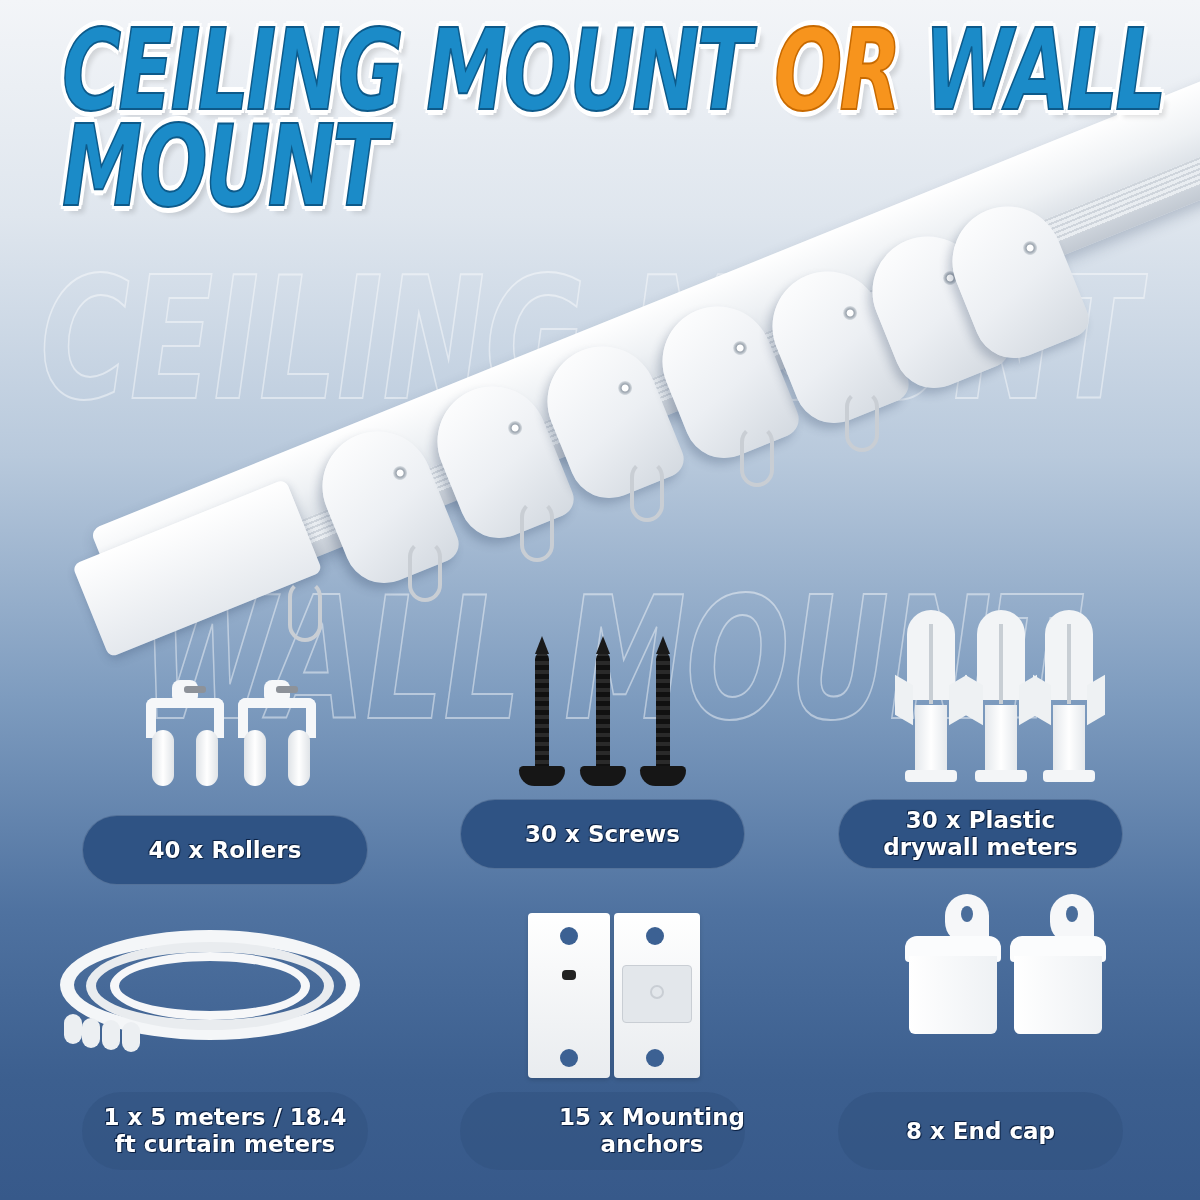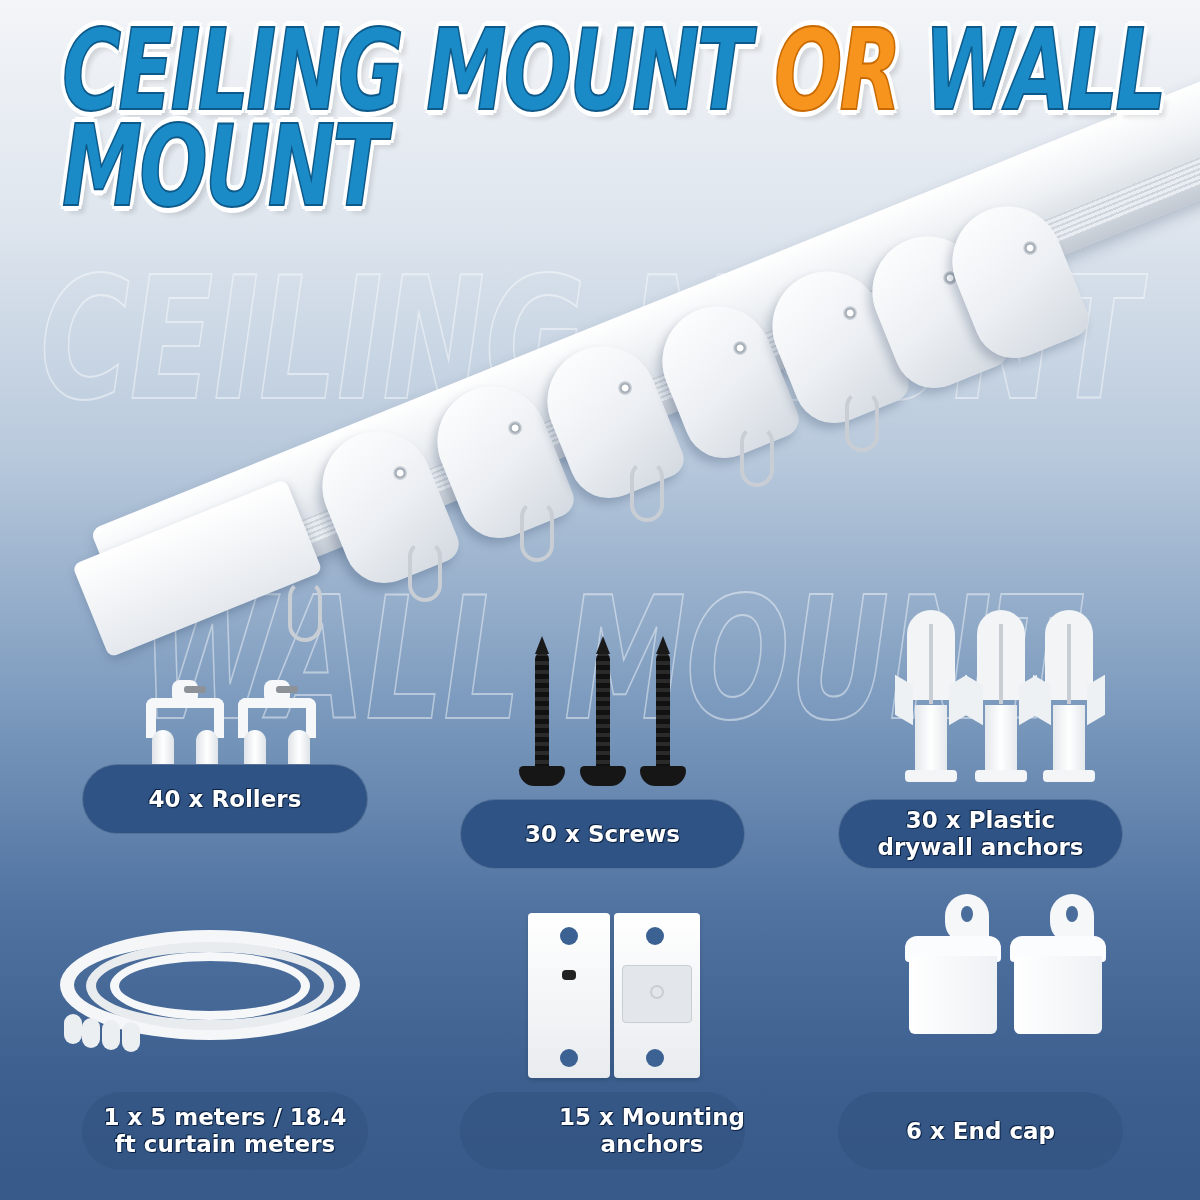--- a/index.html
+++ b/index.html
@@ -202,28 +202,28 @@
   <div class="anchor" style="left:144px;top:0;">
     <div class="head"></div>
       <div class="wing" style="left:-6px;transform:skewY(30deg);"></div>
       <div class="wing" style="left:48px;transform:skewY(-30deg);"></div>
       <div class="body"></div>
       <div class="foot"></div>
       <div class="slit"></div>
   </div>
 </div>
 
-<div class="pill" style="left:82px;top:764px;width:286px;">
+<div class="pill" style="left:82px;top:815px;width:286px;">
   <span>40 x Rollers</span>
 </div>
 <div class="pill" style="left:460px;top:799px;width:285px;">
   <span>30 x Screws</span>
 </div>
 <div class="pill" style="left:838px;top:799px;width:285px;">
-  <span><span>30 x Plastic</span><br><span>drywall anchors</span></span>
+  <span><span>30 x Plastic</span><br><span>drywall meters</span></span>
 </div>
 
 <div class="item" style="left:60px;top:920px;width:300px;height:130px;">
   <div class="coil" style="left:0;top:10px;width:300px;height:110px;border-width:14px;"></div>
   <div class="coil" style="left:26px;top:22px;width:248px;height:88px;border-width:10px;border-color:#e9ecef;"></div>
   <div class="coil" style="left:50px;top:32px;width:200px;height:68px;border-width:9px;border-color:#f6f7f9;"></div>
   <div style="position:absolute;left:0;top:90px;width:110px;height:40px;">
     <div style="position:absolute;left:4px;top:4px;width:18px;height:30px;background:#eceff2;border-radius:9px;"></div>
     <div style="position:absolute;left:22px;top:8px;width:18px;height:30px;background:#eceff2;border-radius:9px;"></div>
     <div style="position:absolute;left:42px;top:10px;width:18px;height:30px;background:#eceff2;border-radius:9px;"></div>
@@ -260,14 +260,14 @@
   </div>
 </div>
 
 <div class="pill faint" style="left:82px;top:1092px;width:286px;height:78px;border-radius:39px;">
   <span><span>1 x 5 meters / 18.4</span><br><span>ft curtain meters</span></span>
 </div>
 <div class="pill faint" style="left:460px;top:1092px;width:285px;height:78px;border-radius:39px;justify-content:flex-end;">
   <span><span>15 x Mounting</span><br><span>anchors</span></span>
 </div>
 <div class="pill faint" style="left:838px;top:1092px;width:285px;height:78px;border-radius:39px;">
-  <span>6 x End cap</span>
+  <span>8 x End cap</span>
 </div>
 
 </body></html>

